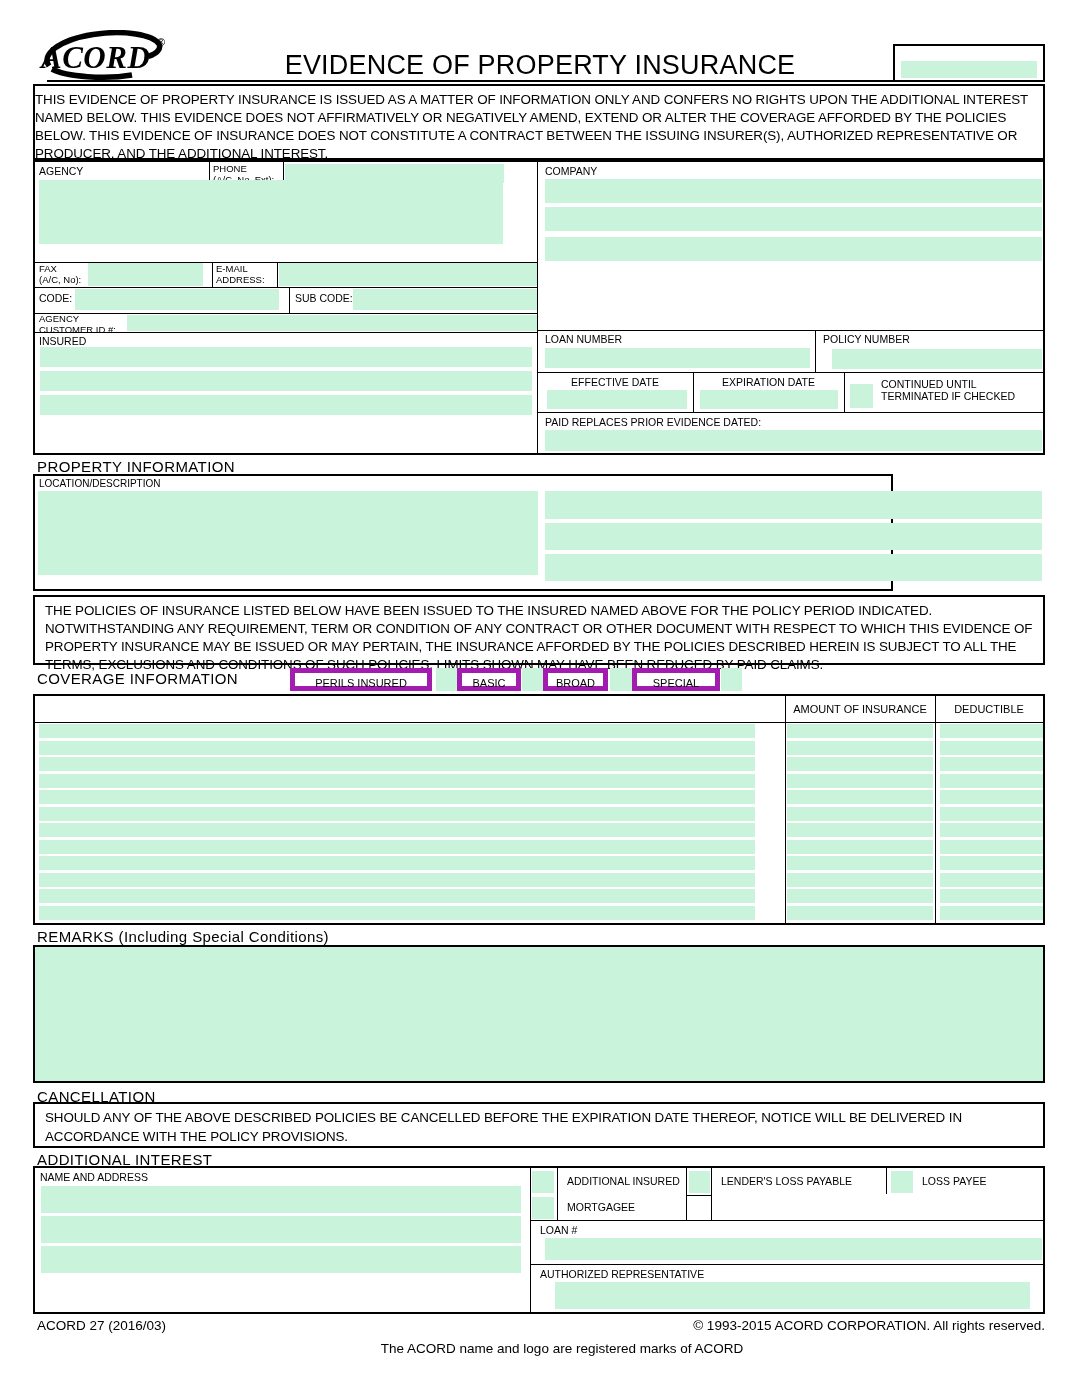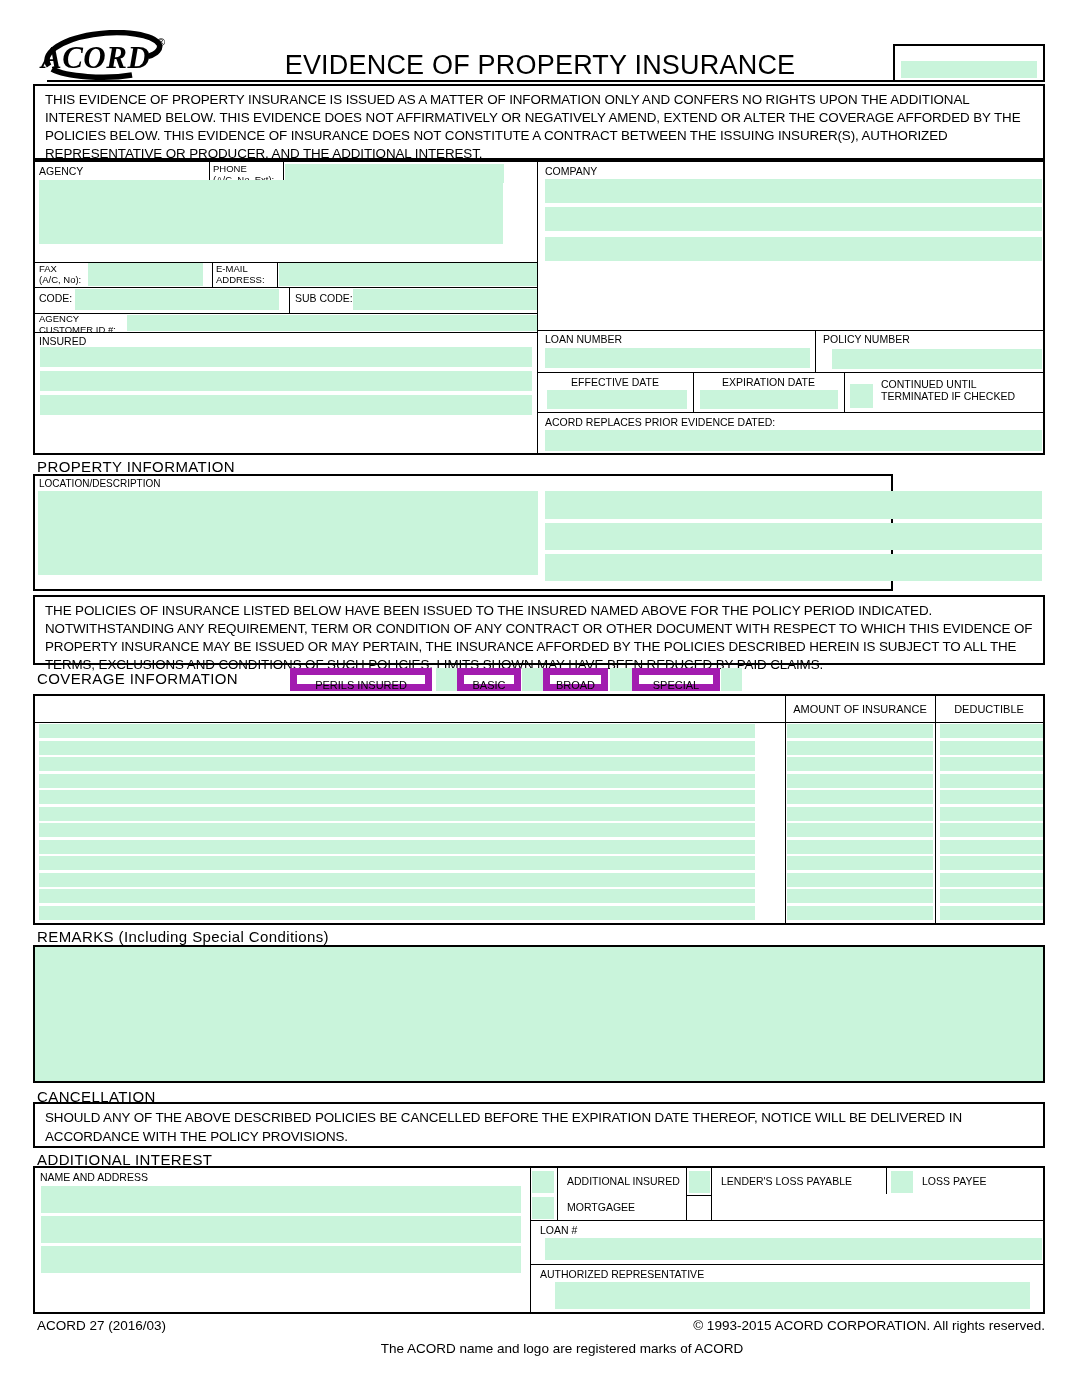--- a/index.html
+++ b/index.html
@@ -8,21 +8,21 @@
   .page { position:relative; width:1080px; height:1397px; background:#fff; }
   .bx { position:absolute; border:2px solid #000; background:#fff; }
   .gf { position:absolute; background:#c9f4db; font-size:12px; line-height:1.2; padding:1px 4px; overflow:hidden; }
   .cb { position:absolute; background:#c9f4db; font-size:13px; text-align:center; }
   .hl { position:absolute; background:#000; height:1px; }
   .vl { position:absolute; background:#000; width:1px; }
   .lb { position:absolute; font-size:10.5px; line-height:12px; white-space:nowrap; }
   .lbs { position:absolute; font-size:9.5px; line-height:10.5px; white-space:nowrap; }
   .sec { position:absolute; font-size:15px; letter-spacing:0.4px; white-space:nowrap; }
   .par { font-size:13.4px; letter-spacing:-0.1px; line-height:18px; }
-  .hcell { position:absolute; border:7px solid #a21caf; background:#fff; font-size:11px; text-align:center; }
+  .hcell { position:absolute; border:5px solid #a21caf; background:#fff; font-size:11px; text-align:center; }
   .thead { position:absolute; font-size:11px; text-align:center; }
   .ctr { text-align:center; }
   .logo-word { position:absolute; left:8px; top:10px; font-family:"Liberation Serif", serif; font-style:italic; font-weight:bold; font-size:31px; letter-spacing:0.5px; }
   .logo-reg { position:absolute; left:124px; top:6px; font-size:11px; }
   .title { position:absolute; left:0; right:0; top:50px; text-align:center; font-size:27px; letter-spacing:0.2px; white-space:nowrap; }
   .foot { position:absolute; font-size:13.5px; }
 </style>
 </head>
 <body>
 
@@ -39,21 +39,21 @@
 
   <div class="title">EVIDENCE OF PROPERTY INSURANCE</div>
 
   <div class="bx" style="left:893px;top:44px;width:152px;height:38px;">
     <div class="lb ctr" style="left:0;right:0;top:2px;margin-top:13px;">DATE (MM/DD/YYYY)</div>
     <div class="gf" style="left:6px;top:15px;width:136px;height:17px;"></div>
   </div>
 
   <div class="hl" style="left:47px;top:80px;width:998px;height:2px;"></div>
 
-  <div class="bx par" style="left:33px;top:84px;width:1012px;height:76px;padding:5px 10px;">
+  <div class="bx par" style="left:33px;top:84px;width:1012px;height:76px;padding:5px 0;">
     <span>THIS EVIDENCE OF PROPERTY INSURANCE IS ISSUED AS A MATTER OF INFORMATION ONLY AND CONFERS NO RIGHTS UPON THE ADDITIONAL INTEREST NAMED BELOW. THIS EVIDENCE DOES NOT AFFIRMATIVELY OR NEGATIVELY AMEND, EXTEND OR ALTER THE COVERAGE AFFORDED BY THE POLICIES BELOW.  THIS EVIDENCE OF INSURANCE DOES NOT CONSTITUTE A CONTRACT BETWEEN THE ISSUING INSURER(S), AUTHORIZED REPRESENTATIVE OR PRODUCER, AND THE ADDITIONAL INTEREST.</span>
   </div>
 
   <div class="bx" style="left:33px;top:160px;width:1012px;height:295px;">
 
     <div class="vl" style="left:502px;top:0;height:291px;"></div>
 
     <div class="lb" style="left:4px;top:3px;">AGENCY</div>
     <div class="vl" style="left:174px;top:0;height:23px;"></div>
     <div class="lbs" style="left:178px;top:2px;">
@@ -118,21 +118,21 @@
     <div class="lb ctr" style="left:658px;top:214px;width:151px;">EXPIRATION DATE</div>
     <div class="gf" style="left:665px;top:228px;width:138px;height:19px;"></div>
     <div class="vl" style="left:809px;top:210px;height:40px;"></div>
     <div class="cb" style="left:815px;top:222px;width:23px;height:24px;"></div>
     <div class="lb" style="left:846px;top:216px;">
       <div>CONTINUED UNTIL</div>
       <div>TERMINATED IF CHECKED</div>
     </div>
 
     <div class="hl" style="left:502px;top:250px;width:506px;"></div>
-    <div class="lb" style="left:510px;top:254px;">ACORD REPLACES PRIOR EVIDENCE DATED:</div>
+    <div class="lb" style="left:510px;top:254px;">PAID REPLACES PRIOR EVIDENCE DATED:</div>
     <div class="gf" style="left:510px;top:268px;width:497px;height:21px;"></div>
   </div>
 
   <div class="sec" style="left:37px;top:458px;">PROPERTY INFORMATION</div>
 
   <div class="bx" style="left:33px;top:474px;width:860px;height:117px;">
     <div class="lbs" style="left:4px;top:3px;font-size:10px;">LOCATION/DESCRIPTION</div>
     <div class="gf" style="left:3px;top:15px;width:500px;height:84px;"></div>
     <div class="gf" style="left:510px;top:15px;width:497px;height:28px;"></div>
     <div class="gf" style="left:510px;top:47px;width:497px;height:27px;"></div>

